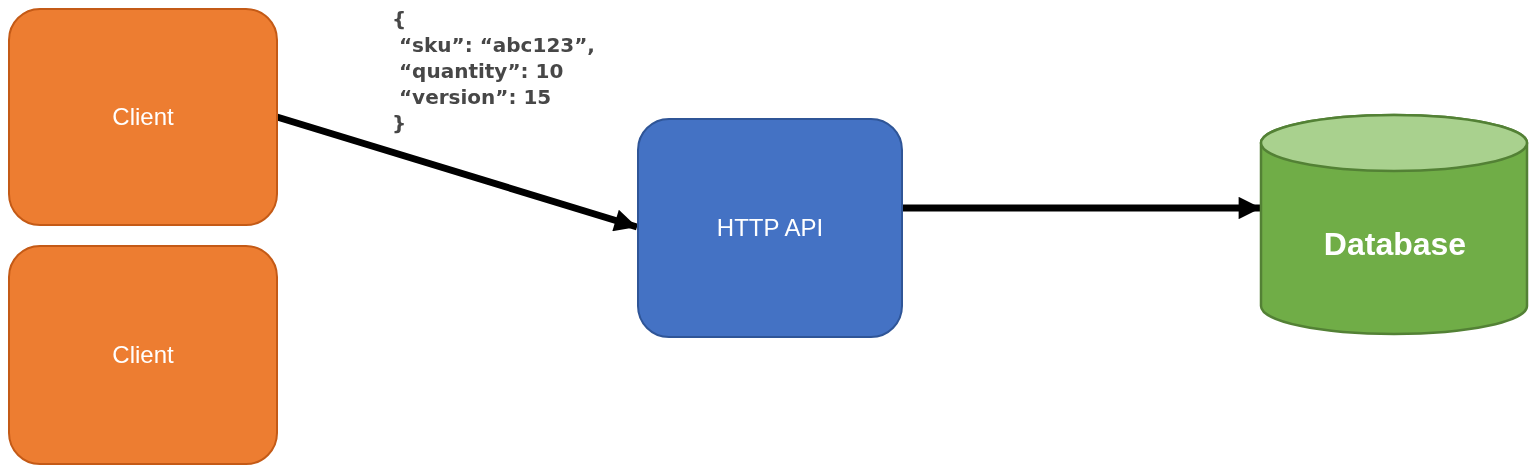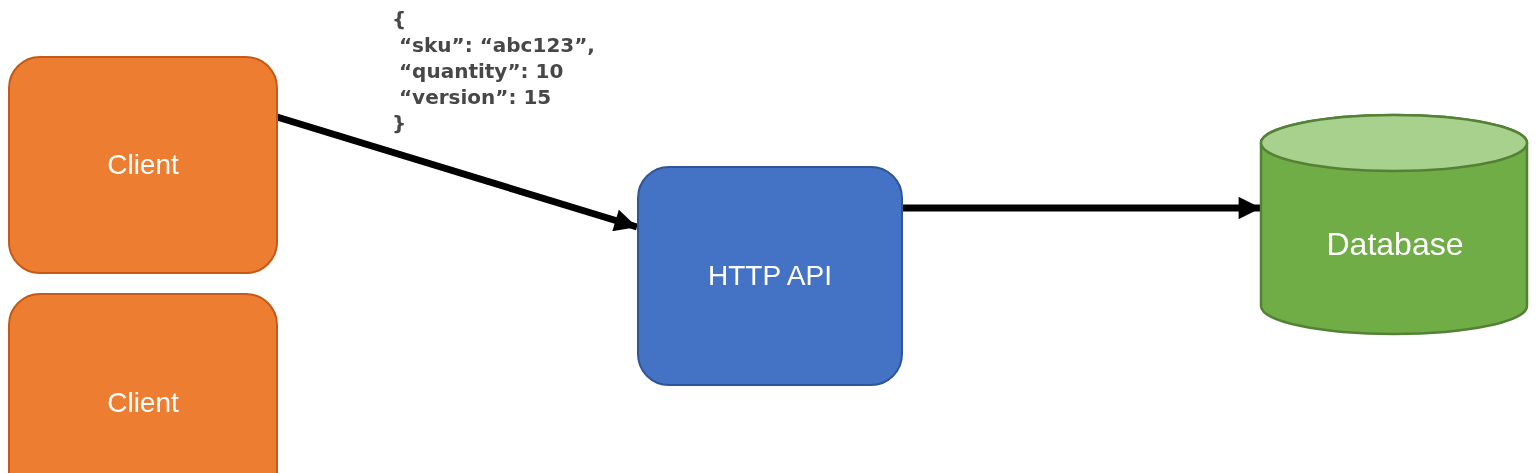--- a/index.html
+++ b/index.html
@@ -12,23 +12,22 @@
     overflow: hidden;
   }
   .node {
     position: absolute;
     display: flex;
     align-items: center;
     justify-content: center;
     box-sizing: border-box;
     border-style: solid;
     border-width: 2px;
-    font-size: 28px;
+    font-size: 24px;
     line-height: 1;
-    margin-top: 48px;
   }
   .rounded { border-radius: 32px; }
   .client1 { left: 8px;   top: 8px;   width: 270px; height: 218px; }
   .client2 { left: 8px;   top: 245px; width: 270px; height: 220px; }
   .api     { left: 637px; top: 118px; width: 266px; height: 220px; }
   .payload {
     position: absolute;
     left: 392px;
     top: 6px;
     margin: 0;
@@ -53,20 +52,21 @@
     height: 224px;
   }
   .db-label {
     position: absolute;
     left: 1259px;
     top: 224px;
     width: 272px;
     text-align: center;
     font-size: 32px;
     line-height: 40px;
+    font-weight: bold;
   }
 </style>
 </head>
 <body>
 
 <div class="canvas">
 
   <svg class="arrows-layer" viewBox="0 0 1536 473" xmlns="http://www.w3.org/2000/svg">
     <defs>
       <marker id="arrowhead" viewBox="0 0 10 10" refX="10" refY="5" markerWidth="4" markerHeight="3.2" orient="auto-start-reverse">

